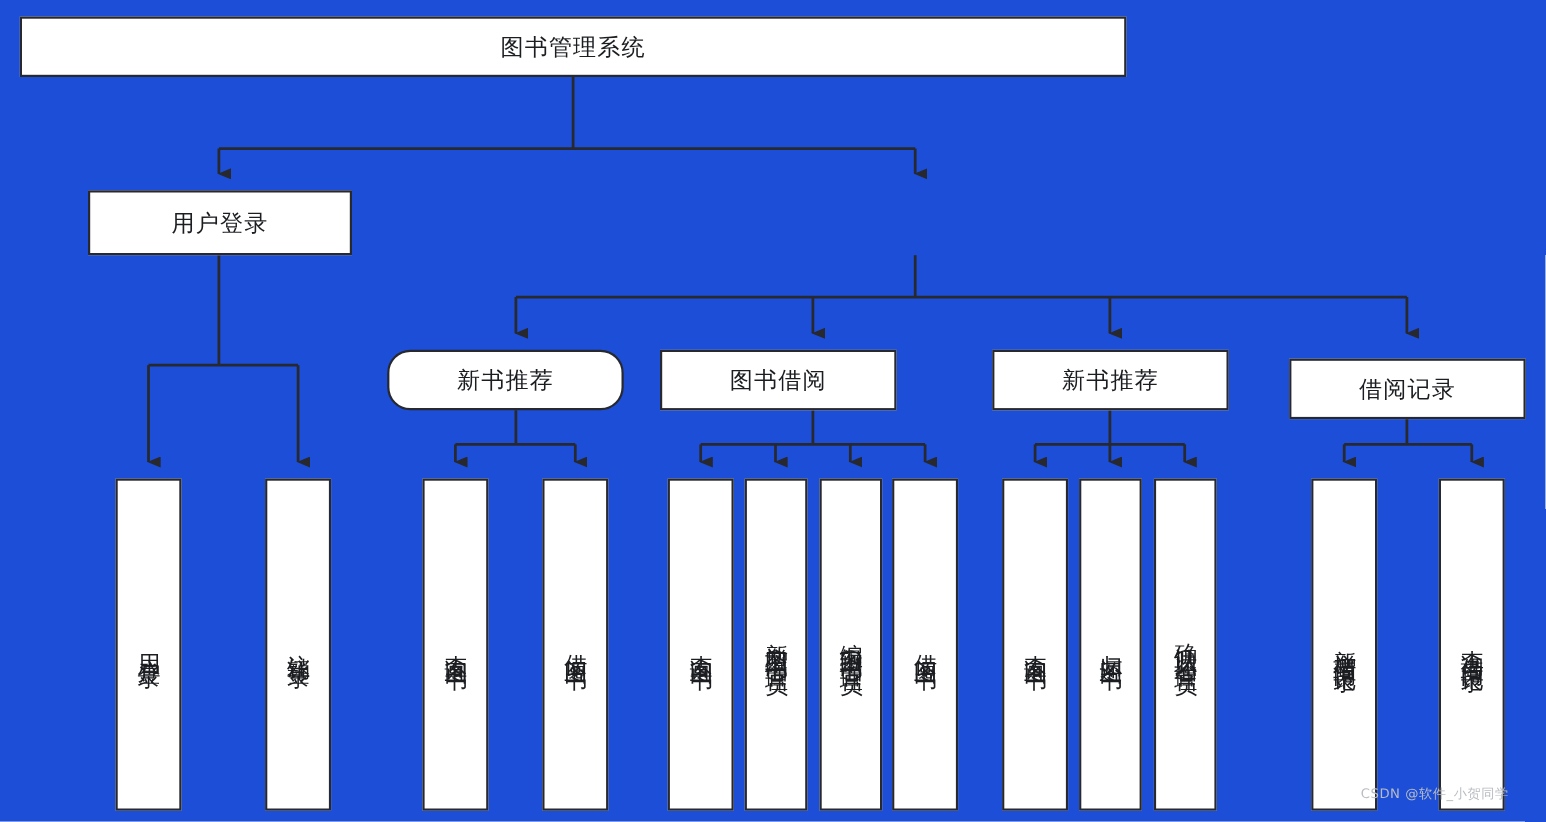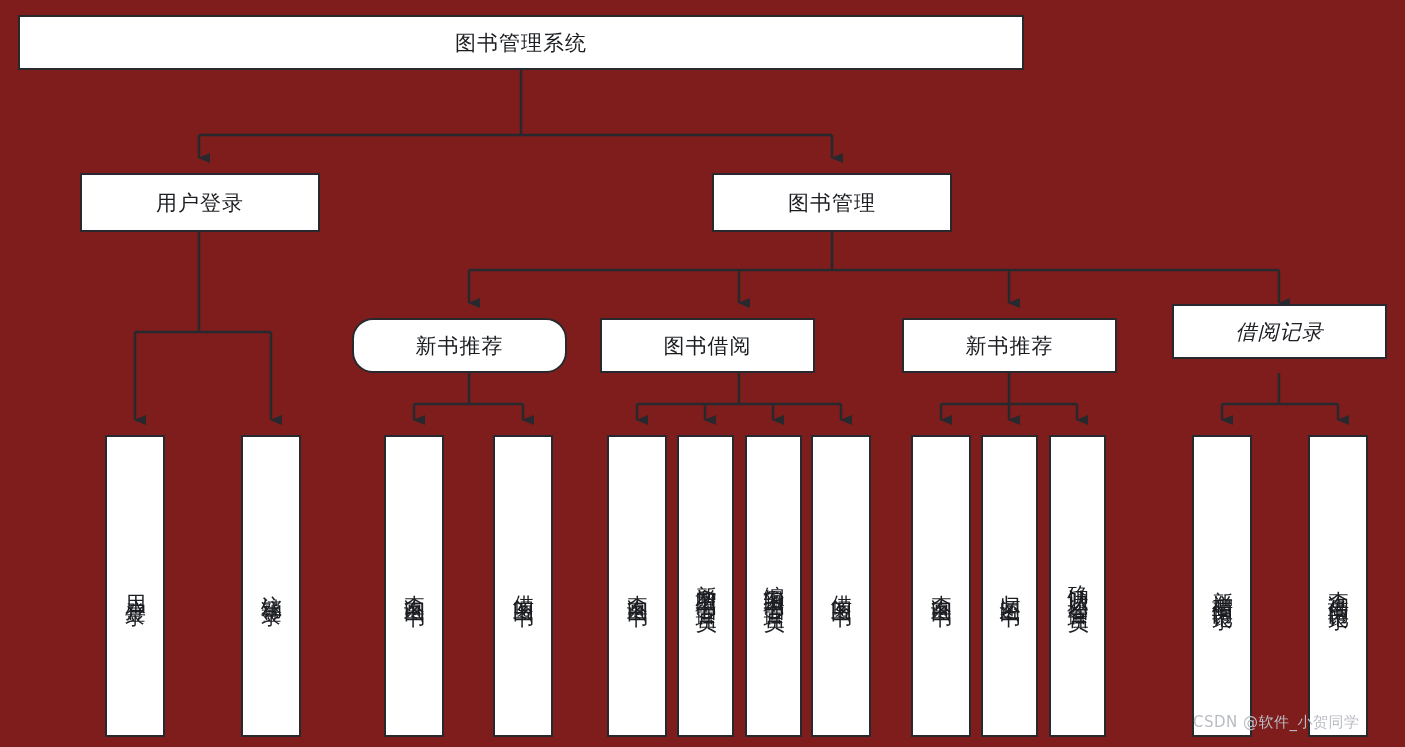--- a/index.html
+++ b/index.html
@@ -8,21 +8,21 @@
     padding: 0;
     background: #ffffff;
   }
   body {
     font-family: "DejaVu Sans", "Liberation Sans", sans-serif;
   }
   #canvas {
     position: relative;
     width: 1405px;
     height: 747px;
-    background: #7f1d1d;
+    background: #1d4ed8;
     overflow: hidden;
   }
   svg.wires {
     position: absolute;
     left: 0;
     top: 0;
     width: 1405px;
     height: 747px;
     pointer-events: none;
   }
@@ -47,23 +47,24 @@
     writing-mode: vertical-rl;
     text-orientation: upright;
     letter-spacing: 4px;
     line-height: 1;
     white-space: nowrap;
     text-align: center;
   }
   .watermark {
     position: absolute;
     color: #b9bcc2;
-    font-size: 15px;
+    font-size: 12px;
     letter-spacing: 0.5px;
     white-space: nowrap;
+    margin-left: 44px;
   }
 </style>
 </head>
 <body>
 
 <div id="canvas">
 
   <svg class="wires" viewBox="0 0 1405 747" xmlns="http://www.w3.org/2000/svg">
     <defs>
       <marker id="arw" markerWidth="10" markerHeight="12" refX="5" refY="11" orient="auto" markerUnits="userSpaceOnUse">
@@ -127,37 +128,34 @@
   </svg>
 
   <div class="node horiz" style="left:18px; top:15px; width:1006px; height:55px;">
     <span>图书管理系统</span>
   </div>
 
   <div class="node horiz" style="left:80px; top:173px; width:240px; height:59px;">
     <span>用户登录</span>
   </div>
 
-  <div class="node horiz" style="left:712px; top:173px; width:240px; height:59px;">
-    <span>图书管理</span>
-  </div>
 
   <div class="node horiz" style="left:352px; top:318px; width:215px; height:55px;border-radius:21px;">
     <span>新书推荐</span>
   </div>
 
   <div class="node horiz" style="left:600px; top:318px; width:215px; height:55px;">
     <span>图书借阅</span>
   </div>
 
   <div class="node horiz" style="left:902px; top:318px; width:215px; height:55px;">
     <span>新书推荐</span>
   </div>
 
-  <div class="node horiz" style="left:1172px; top:304px; width:215px; height:55px;font-style:italic;">
+  <div class="node horiz" style="left:1172px; top:326px; width:215px; height:55px;">
     <span>借阅记录</span>
   </div>
 
   <div class="node vert" style="left:105px; top:435px; width:60px; height:302px;">
     <span class="vtext">用户登录</span>
   </div>
 
   <div class="node vert" style="left:241px; top:435px; width:60px; height:302px;">
     <span class="vtext">注销登录</span>
   </div>

